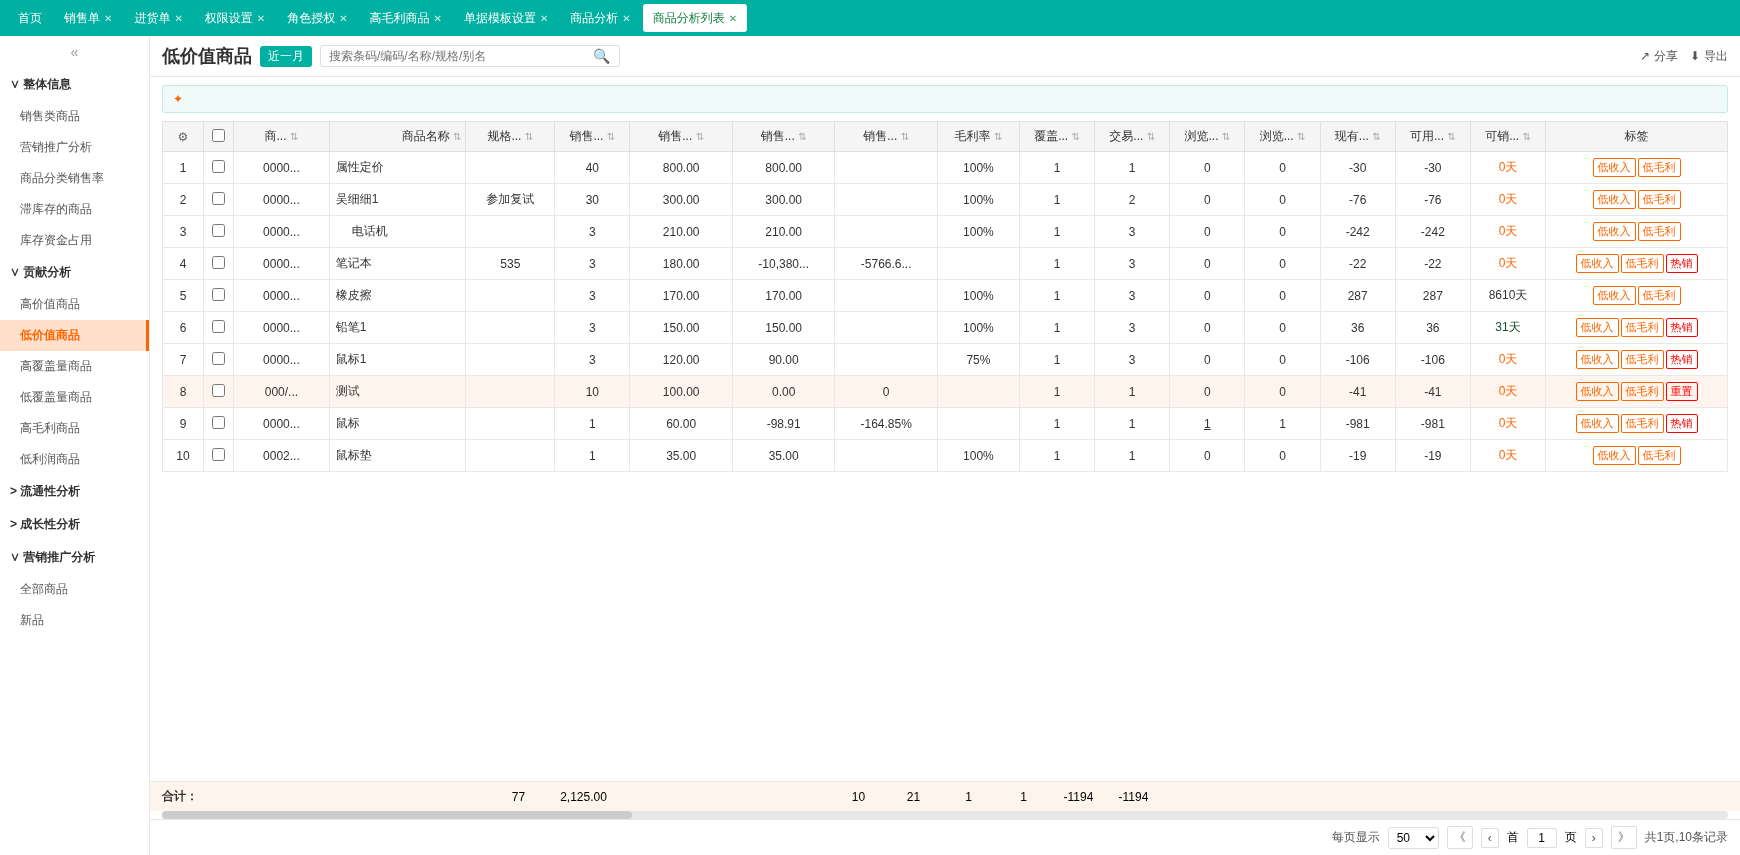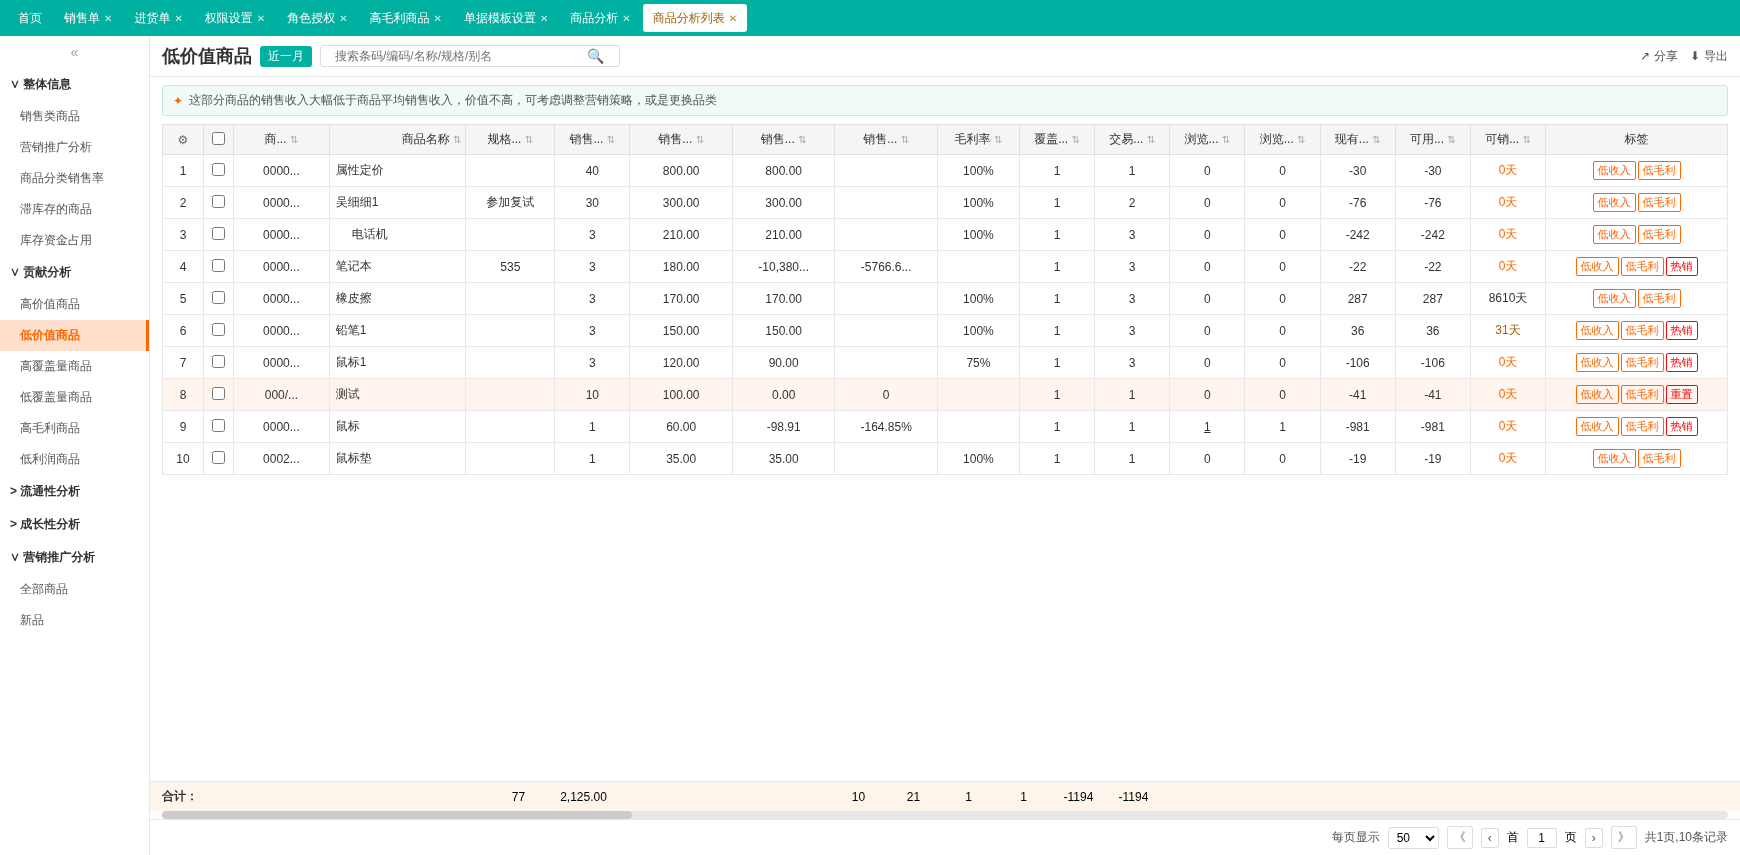--- a/index.html
+++ b/index.html
@@ -18,21 +18,21 @@
       color: #fff;
       padding: 4px 10px;
       cursor: pointer;
       border-radius: 3px;
       white-space: nowrap;
       height: 28px;
       display: flex;
       align-items: center;
       gap: 4px;
     }
-    .nav-item.active { background: #fff; color: #a16207; text-align: center; }
+    .nav-item.active { background: #fff; color: #15803d; text-align: center; }
     .nav-close { font-size: 10px; color: inherit; opacity: 0.8; }
 
     
     .main-layout {
       display: flex;
       height: calc(855px - 36px);
     }
 
     
     .sidebar {
@@ -98,21 +98,21 @@
       border-radius: 3px;
       padding: 2px 8px;
       cursor: pointer;
       font-size: 12px;
     }
     .search-box {
       display: flex;
       align-items: center;
       border: 1px solid #ddd;
       border-radius: 3px;
-      padding: 2px 14px;
+      padding: 2px 8px;
       gap: 4px;
       flex: 1;
       max-width: 300px;
     }
     .search-box input {
       border: none;
       outline: none;
       font-size: 12px;
       width: 100%;
       color: #999;
@@ -364,21 +364,20 @@
         </div>
         <div class="action-btn">
           <span>⬇</span>
           <span>导出</span>
         </div>
       </div>
     </div>
 
     <div class="info-banner">
       <span class="info-icon">✦</span>
-      <span>这部分商品的销售收入大幅低于商品平均销售收入，价值不高，可考虑调整营销策略，或是更换品类</span>
     </div>
 
     <div class="table-container">
       <table>
         <thead>
           <tr>
             <th class="col-num"><span class="gear-icon">⚙</span></th>
             <th class="checkbox-cell"><input type="checkbox" style=""></th>
             <th class="col-code">商... <span class="sort-icon">⇅</span></th>
             <th class="col-name">商品名称 <span class="sort-icon">⇅</span></th>
@@ -509,21 +508,21 @@
       <td>150.00</td>
       <td>150.00</td>
       <td></td>
       <td>100%</td>
       <td>1</td>
       <td>3</td>
       <td style="">0</td>
       <td>0</td>
       <td>36</td>
       <td>36</td>
-      <td style="color:#a16207">31天</td>
+      <td style="color:#14532d">31天</td>
       <td><span class="tag tag-orange">低收入</span><span class="tag tag-orange">低毛利</span><span class="tag tag-red">热销</span></td>
     </tr>
             <tr>
       <td>7</td>
       <td class="checkbox-cell"><input type="checkbox" style=""></td>
       <td>0000...</td>
       <td style="text-align:left; padding-left:6px;">鼠标1</td>
       <td></td>
       <td>3</td>
       <td>120.00</td>

